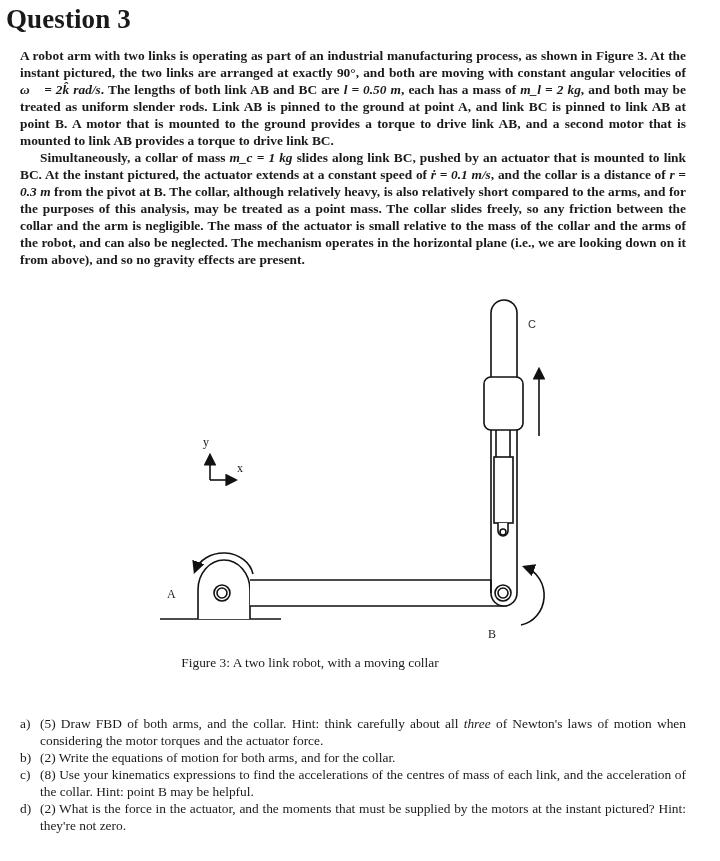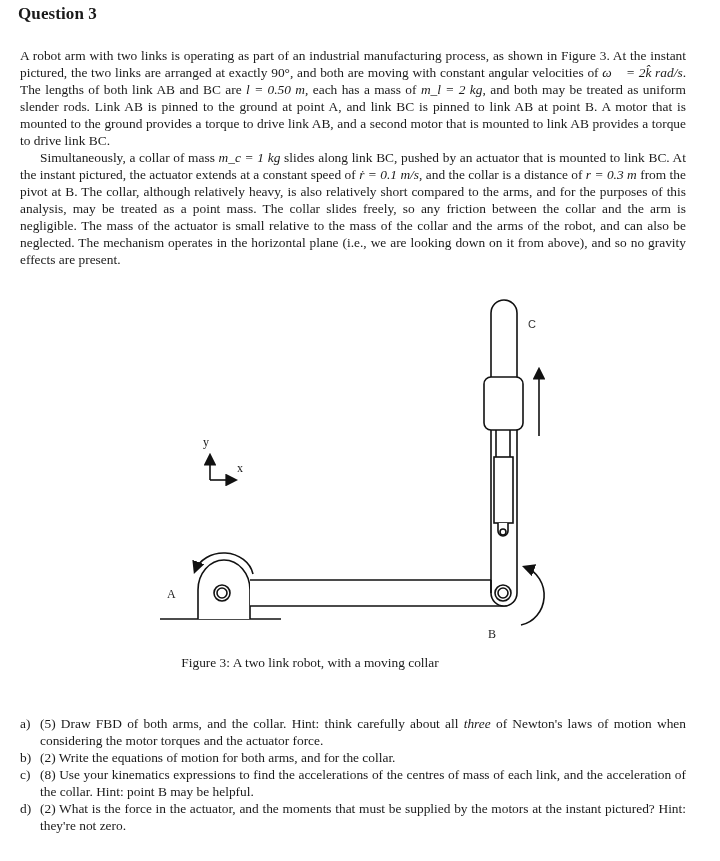--- a/index.html
+++ b/index.html
@@ -1,35 +1,35 @@
 <!DOCTYPE html>
 <html><head>
 <meta charset="utf-8">
 <style>
   html, body { margin: 0; padding: 0; background: #ffffff; }
   body { width: 720px; height: 861px; position: relative; overflow: hidden;
          font-family: "Liberation Serif", "DejaVu Serif", serif; color: #1a1a1a; }
-  .title { position: absolute; left: 18px; top: 4px; font-size: 17px; font-weight: bold; letter-spacing: 0.1px; }
+  .title { position: absolute; left: 6px; top: 4px; font-size: 27px; font-weight: bold; letter-spacing: 0.1px; }
   .para { position: absolute; left: 20px; width: 666px; font-size: 13.4px; line-height: 17px; text-align: justify; }
   .para p { margin: 0; }
   .indent { text-indent: 20px; }
   .ital { font-style: italic; }
   .m { font-style: italic; }
   .fig { position: absolute; left: 0; top: 290px; width: 720px; height: 350px; }
   .caption { position: absolute; top: 655px; left: 0; width: 620px; text-align: center; font-size: 13.4px; }
   .qlist { position: absolute; left: 20px; top: 715px; width: 666px; font-size: 13.4px; line-height: 17px; }
   .q { position: relative; padding-left: 20px; text-align: justify; }
   .q .lbl { position: absolute; left: 0; top: 0; }
 </style>
 </head>
 <body>
 
 <div class="title">Question 3</div>
 
-<div class="para" style="top:47px;">
+<div class="para" style="top:47px;font-weight:bold;">
   <p><span>A robot arm with two links is operating as part of an industrial manufacturing process, as shown in Figure 3. At the instant pictured, the two links are arranged at exactly 90°, and both are moving with constant angular velocities of </span><span class="m">ω⃗ = 2k̂ rad/s</span><span>. The lengths of both link AB and BC are </span><span class="m">l = 0.50 m</span><span>, each has a mass of </span><span class="m">m_l = 2 kg</span><span>, and both may be treated as uniform slender rods. Link AB is pinned to the ground at point A, and link BC is pinned to link AB at point B. A motor that is mounted to the ground provides a torque to drive link AB, and a second motor that is mounted to link AB provides a torque to drive link BC.</span></p>
   <p class="indent"><span>Simultaneously, a collar of mass </span><span class="m">m_c = 1 kg</span><span> slides along link BC, pushed by an actuator that is mounted to link BC. At the instant pictured, the actuator extends at a constant speed of </span><span class="m">ṙ = 0.1 m/s</span><span>, and the collar is a distance of </span><span class="m">r = 0.3 m</span><span> from the pivot at B. The collar, although relatively heavy, is also relatively short compared to the arms, and for the purposes of this analysis, may be treated as a point mass. The collar slides freely, so any friction between the collar and the arm is negligible. The mass of the actuator is small relative to the mass of the collar and the arms of the robot, and can also be neglected. The mechanism operates in the horizontal plane (i.e., we are looking down on it from above), and so no gravity effects are present.</span></p>
 </div>
 
 <svg class="fig" viewBox="0 290 720 350" width="720" height="350">
   <defs>
     <marker id="ah" markerWidth="8" markerHeight="8" refX="6" refY="4" orient="auto">
       <path d="M0,0 L8,4 L0,8 z" fill="#111"></path>
     </marker>
   </defs>

